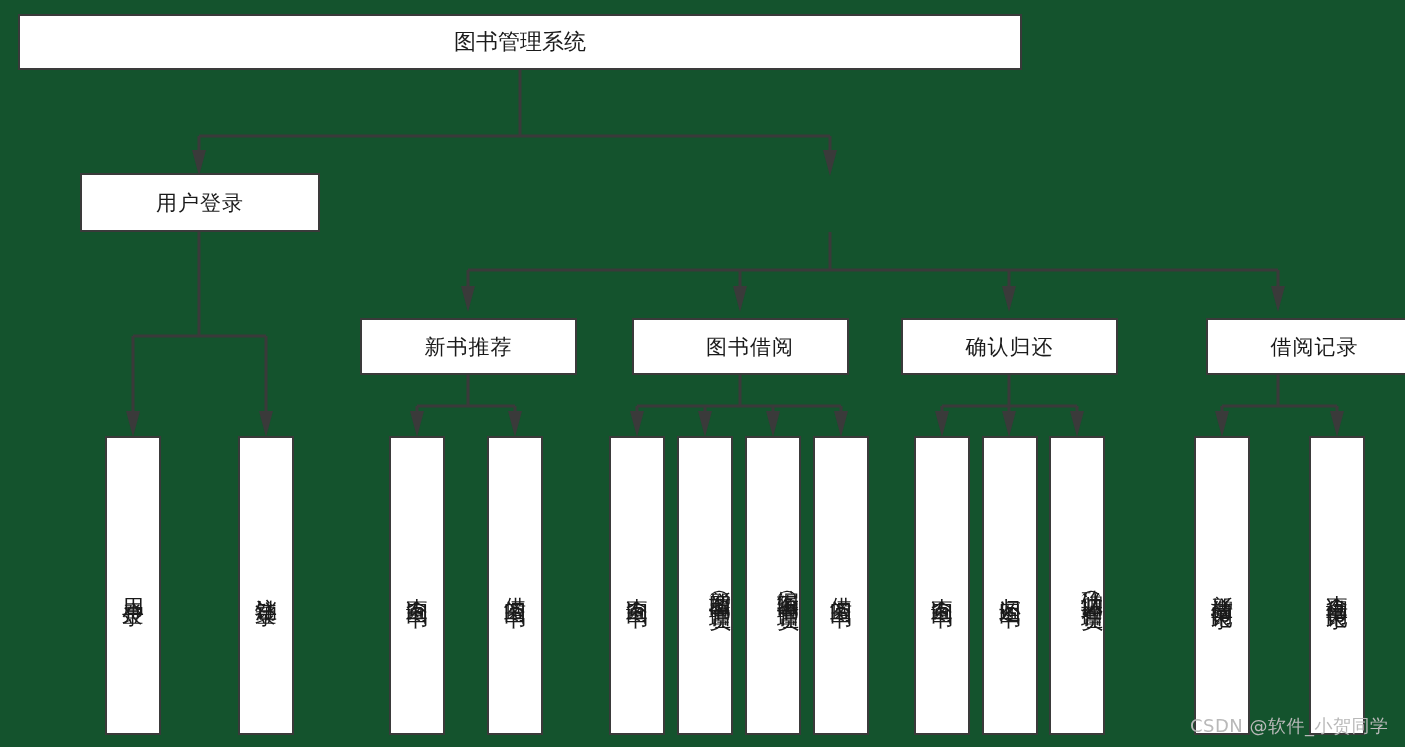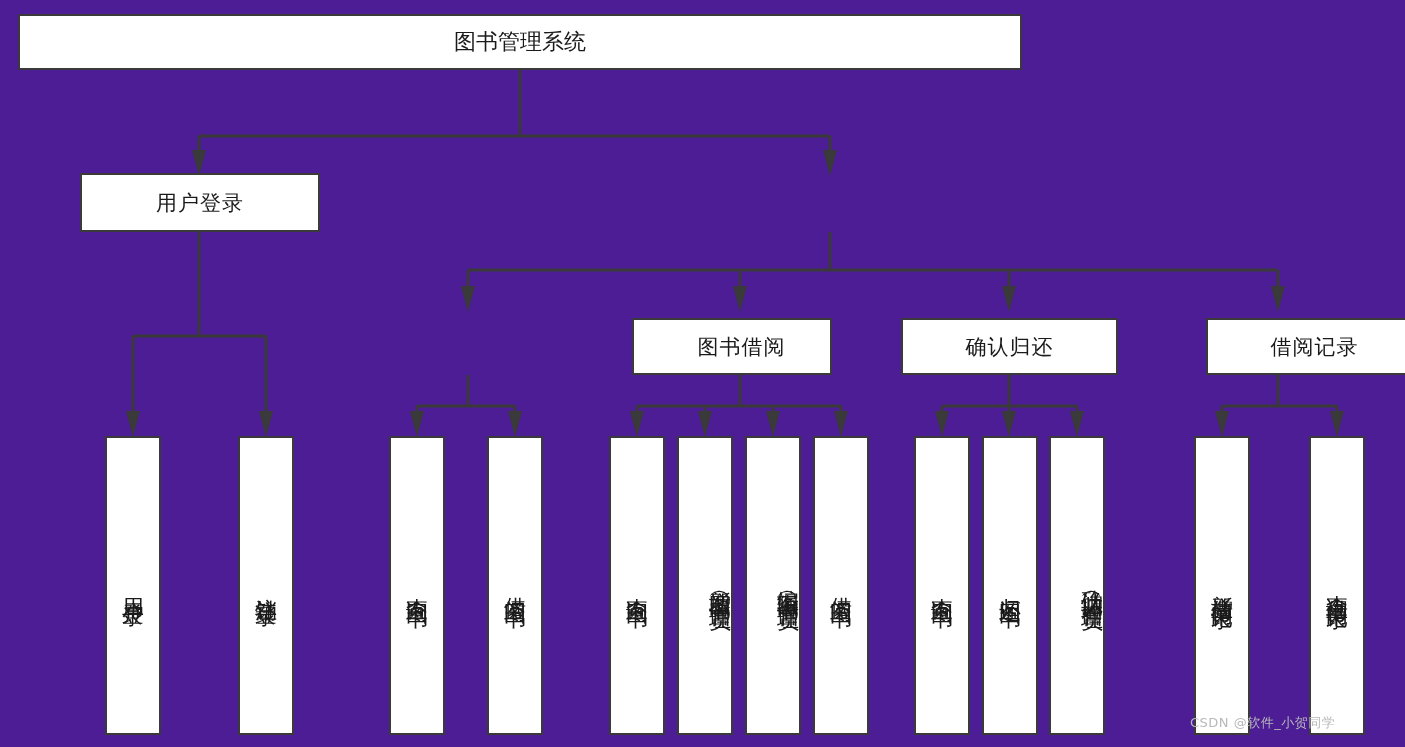--- a/index.html
+++ b/index.html
@@ -7,21 +7,21 @@
     padding: 0;
     background: #ffffff;
   }
   body {
     font-family: "DejaVu Sans", "Liberation Sans", sans-serif;
   }
   #canvas {
     position: relative;
     width: 1405px;
     height: 747px;
-    background: #4c1d95;
+    background: #14532d;
     overflow: hidden;
   }
   .node {
     position: absolute;
     box-sizing: border-box;
     border: 2px solid #3a3a3a;
     background: #ffffff;
     display: flex;
     align-items: center;
     justify-content: center;
@@ -49,21 +49,21 @@
   svg.links {
     position: absolute;
     left: 0;
     top: 0;
     width: 1405px;
     height: 747px;
     pointer-events: none;
   }
   .watermark {
     position: absolute;
-    font-size: 13px;
+    font-size: 18px;
     color: #b9b9b9;
     white-space: nowrap;
     letter-spacing: 0.5px;
   }
 </style>
 </head>
 <body>
 
 <div id="canvas">
 
@@ -143,21 +143,24 @@
   </svg>
 
   <div class="node root" style="left:18px; top:14px; width:1004px; height:56px;">
     <span>图书管理系统</span>
   </div>
 
   <div class="node h" style="left:80px; top:173px; width:240px; height:59px;">
     <span>用户登录</span>
   </div>
 
-  <div class="node h" style="left:632px; top:318px; width:200px; height:57px;padding-left:19px;">
+  <div class="node h" style="left:360px; top:318px; width:217px; height:57px;">
+    <span>新书推荐</span>
+  </div>
+  <div class="node h" style="left:632px; top:318px; width:217px; height:57px;padding-left:19px;">
     <span>图书借阅</span>
   </div>
   <div class="node h" style="left:901px; top:318px; width:217px; height:57px;">
     <span>确认归还</span>
   </div>
   <div class="node h" style="left:1206px; top:318px; width:217px; height:57px;">
     <span>借阅记录</span>
   </div>
 
   <div class="node v" style="left:105px; top:436px; width:56px; height:299px;">

